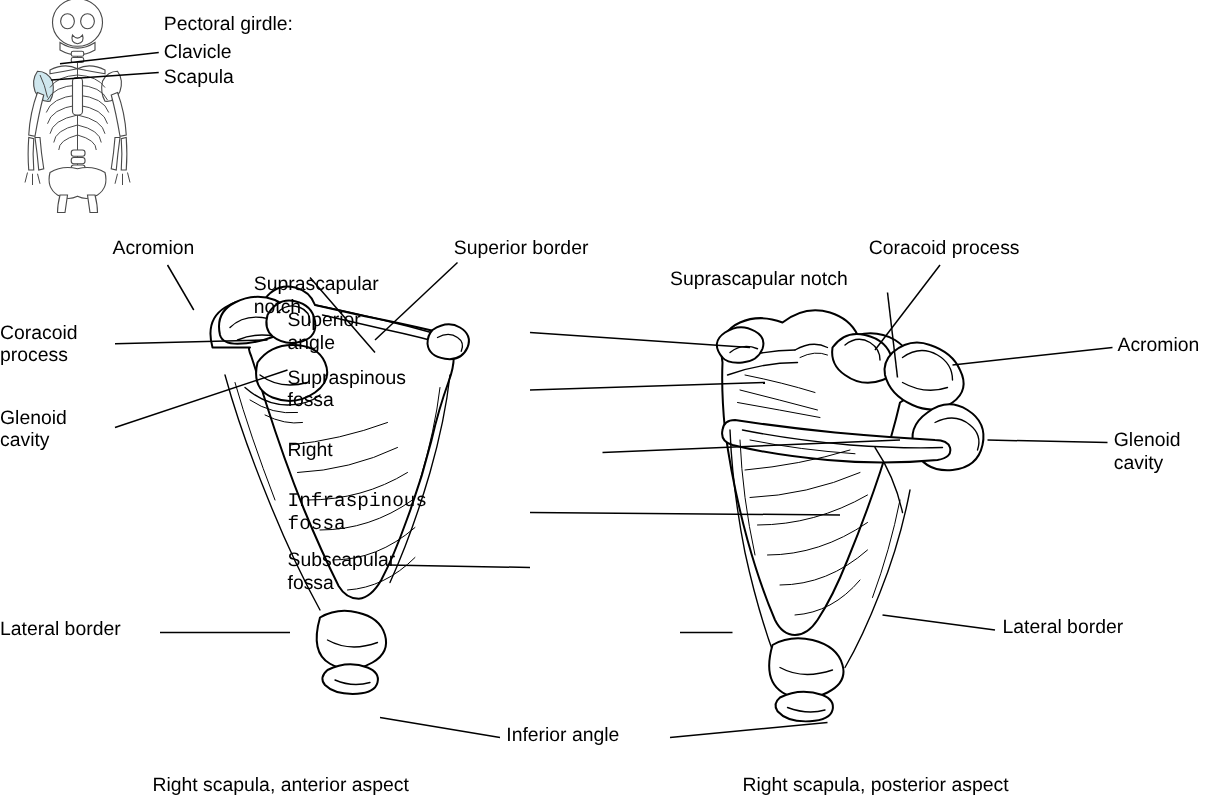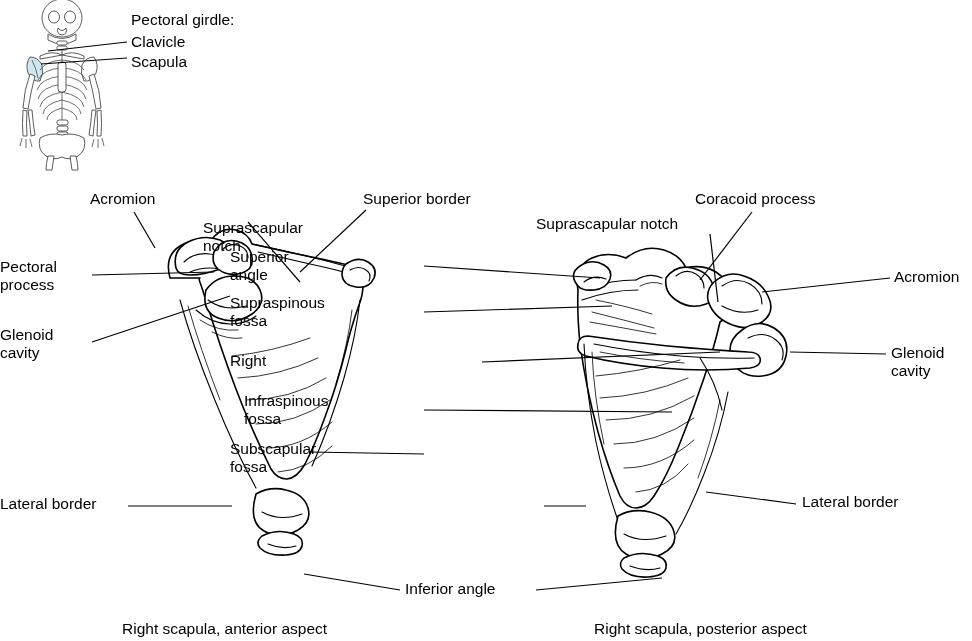--- a/index.html
+++ b/index.html
@@ -314,32 +314,32 @@
   </svg>
 
   <div class="lbl" style="left:131px; top:11px;">Pectoral girdle:</div>
   <div class="lbl" style="left:131px; top:33px;">Clavicle</div>
   <div class="lbl" style="left:131px; top:53px;">Scapula</div>
 
   <div class="lbl" style="left:90px; top:190px;">Acromion</div>
   <div class="lbl" style="left:203px; top:190px;margin-top:29px;">Suprascapular
 notch</div>
   <div class="lbl" style="left:363px; top:190px;">Superior border</div>
-  <div class="lbl" style="left:0px; top:258px;">Pectoral
+  <div class="lbl" style="left:0px; top:258px;">Coracoid
 process</div>
   <div class="lbl" style="left:0px; top:326px;">Glenoid
 cavity</div>
   <div class="lbl" style="left:0px; top:495px;">Lateral border</div>
 
   <div class="lbl right" style="left:230px; top:248px; width:190px;">Superior
 angle</div>
   <div class="lbl right" style="left:230px; top:294px; width:190px;">Supraspinous
 fossa</div>
   <div class="lbl right" style="left:230px; top:352px; width:248px;">Right</div>
-  <div class="lbl right" style="left:244px; top:392px; width:190px;">Infraspinous
+  <div class="lbl right" style="left:230px; top:392px; width:190px;font-family:Liberation Mono, monospace;">Infraspinous
 fossa</div>
   <div class="lbl right" style="left:230px; top:440px; width:190px;">Subscapular
 fossa</div>
   <div class="lbl" style="left:405px; top:580px;">Inferior angle</div>
 
   <div class="lbl" style="left:536px; top:215px;">Suprascapular notch</div>
   <div class="lbl" style="left:695px; top:190px;">Coracoid process</div>
   <div class="lbl" style="left:894px; top:268px;">Acromion</div>
   <div class="lbl" style="left:891px; top:344px;">Glenoid
 cavity</div>

